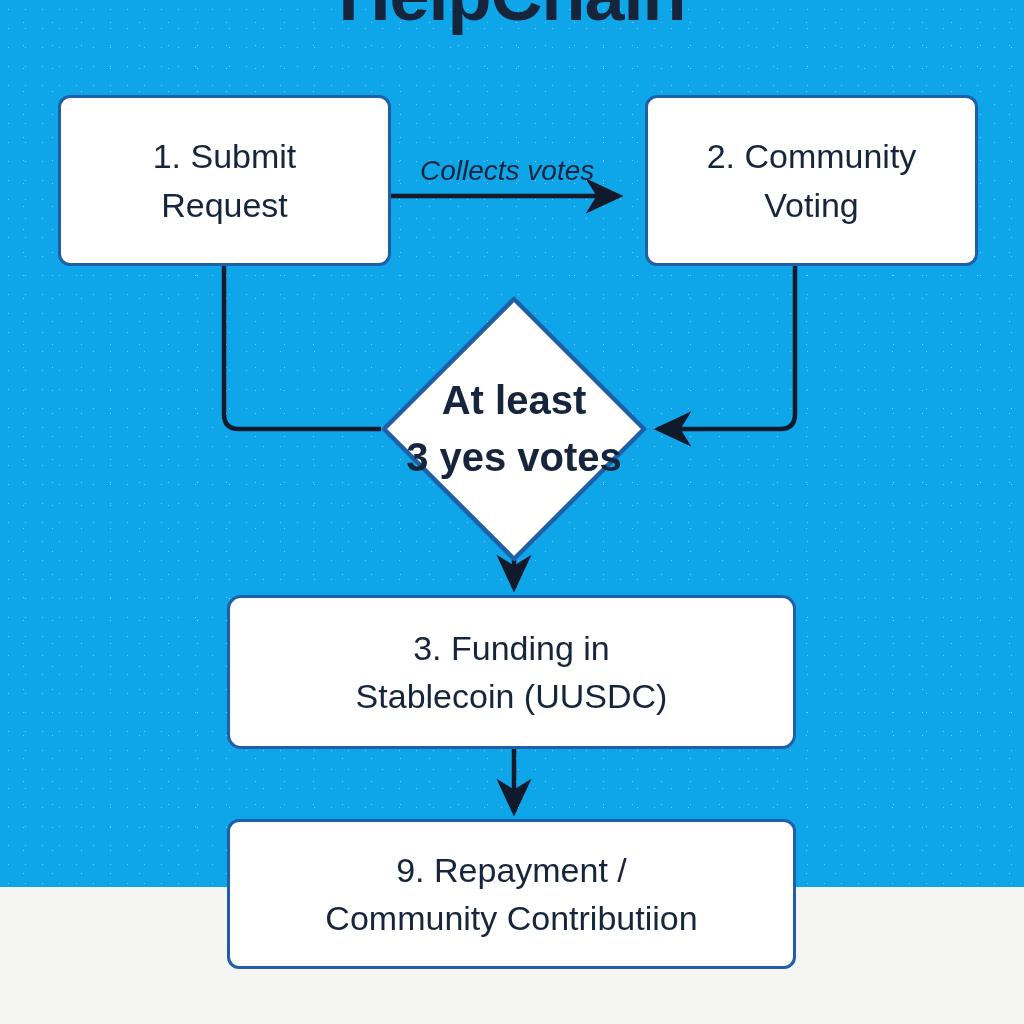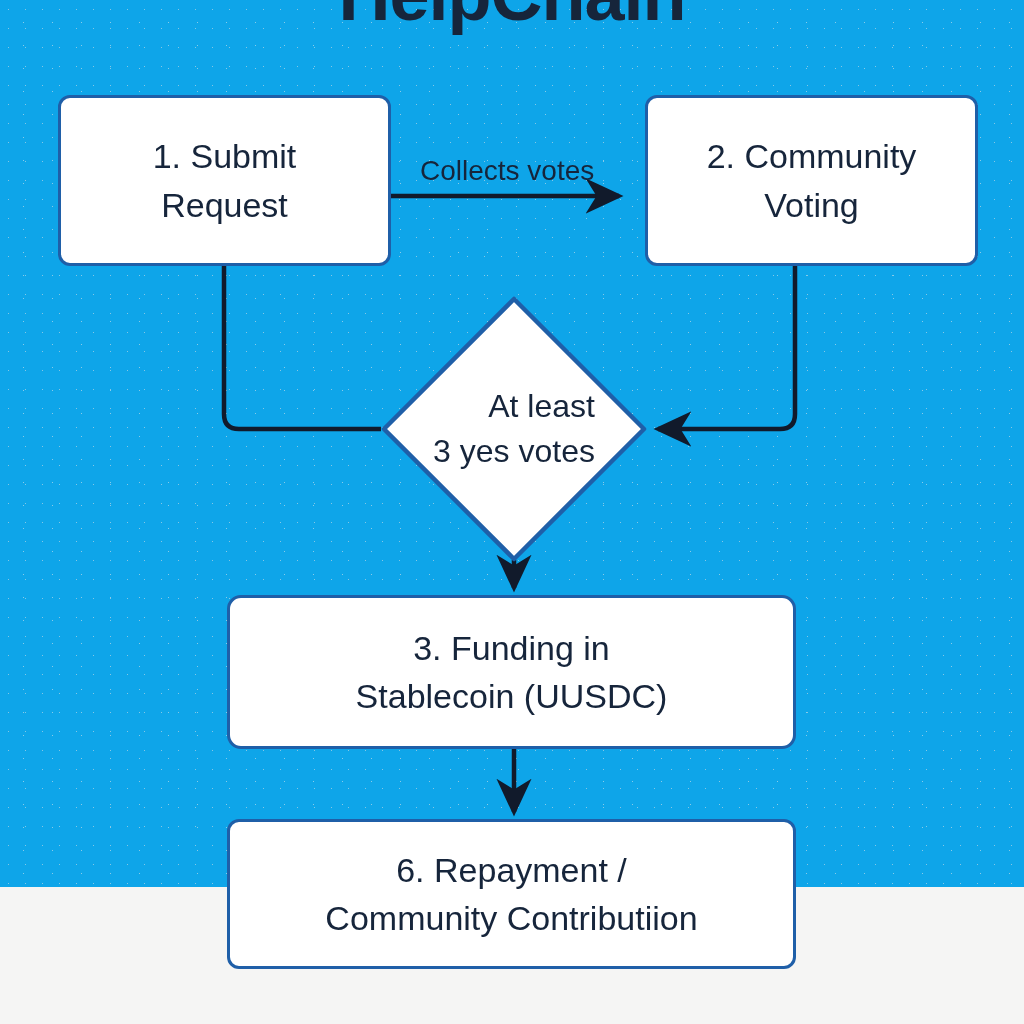--- a/index.html
+++ b/index.html
@@ -76,34 +76,35 @@
   .decision-shape {
     position: absolute;
     inset: 0;
   }
   .decision-label {
     position: absolute;
     inset: 0;
     display: flex;
     align-items: center;
     justify-content: center;
-    text-align: right;
+    text-align: center;
     color: #16253b;
-    font-size: 32px;
+    font-size: 40px;
     line-height: 1.42;
     white-space: pre-line;
+    font-weight: bold;
   }
   .edge-label {
     position: absolute;
     color: #16253b;
     font-size: 28px;
     white-space: nowrap;
     background: transparent;
   }
-  #label-collects { left: 420px; top: 155px; }
+  #label-collects { left: 420px; top: 155px; font-style: italic; }
   svg.wires {
     position: absolute;
     left: 0;
     top: 0;
     width: 1024px;
     height: 1024px;
     pointer-events: none;
   }
 </style>
 </head>
@@ -152,17 +153,17 @@
   </div>
 
   <div class="edge-label" id="label-collects">Collects votes</div>
 
   <div class="node" id="node-funding">
     <span style="white-space:pre-line">3. Funding in
 Stablecoin (UUSDC)</span>
   </div>
 
   <div class="node" id="node-repay">
-    <span style="white-space:pre-line">6. Repayment /
+    <span style="white-space:pre-line">9. Repayment /
 Community Contributiion</span>
   </div>
 
 </div>
 
 </body></html>

